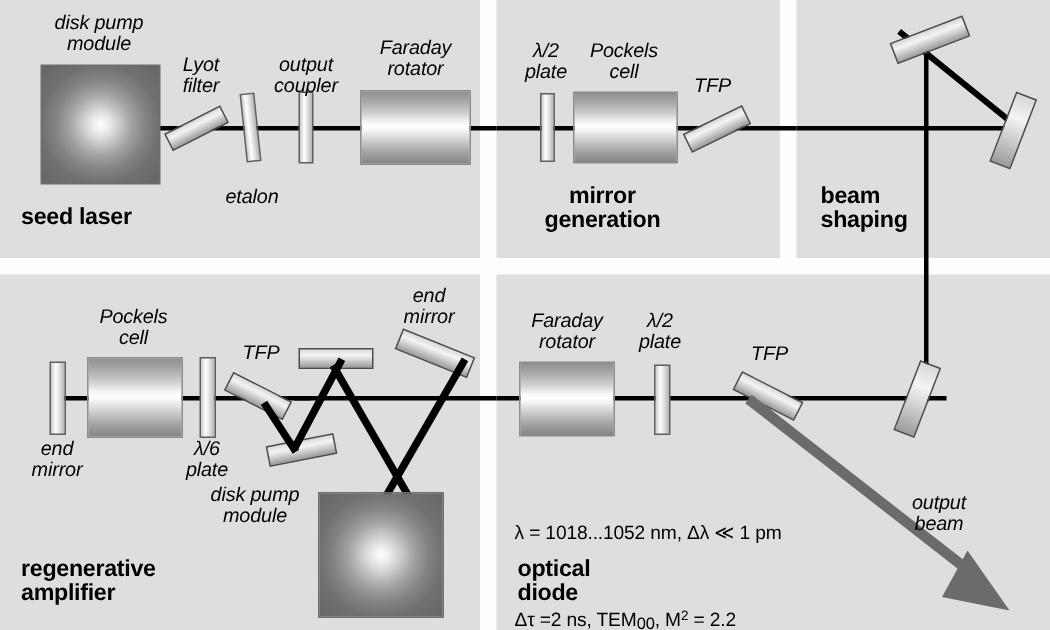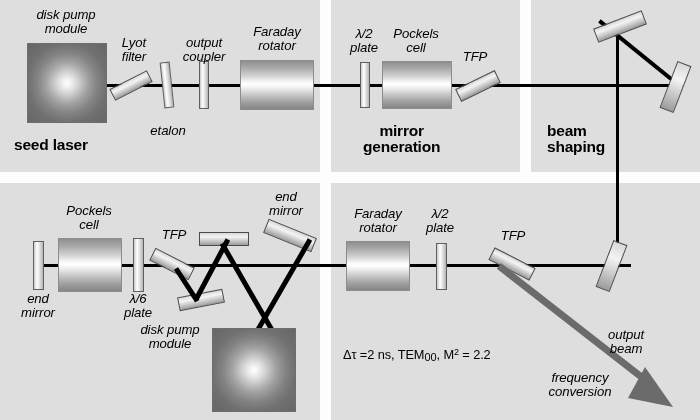--- a/index.html
+++ b/index.html
@@ -153,20 +153,22 @@
 
   <div class="diag thick" style="left:176px;top:266px;width:39px;transform:rotate(57deg);"></div>
   <div class="diag thick" style="left:196px;top:297px;width:68px;transform:rotate(-62deg);"></div>
   <div class="diag thick" style="left:222px;top:241px;width:115px;transform:rotate(60deg);"></div>
   <div class="diag thick" style="left:250px;top:341px;width:120px;transform:rotate(-60deg);"></div>
 
   <div class="disk" style="left:212px;top:328px;width:82px;height:82px;"></div>
   <div class="cap" style="left:124px;top:323px;width:92px;">disk pump
 module</div>
 
+  <div class="plabel" style="left:14px;top:372px;">regenerative
+amplifier</div>
 
   <div class="beam bh" style="left:331px;top:264px;width:300px;"></div>
 
   <div class="cyl" style="left:346px;top:241px;width:62px;height:48px;"></div>
   <div class="cap" style="left:339px;top:207px;width:78px;">Faraday
 rotator</div>
 
   <div class="plate" style="left:436px;top:243px;width:9px;height:45px;"></div>
   <div class="cap" style="left:414px;top:207px;width:52px;">λ/2
 plate</div>
@@ -175,22 +177,23 @@
   <div class="cap" style="left:493px;top:229px;width:40px;">TFP</div>
 
   <div class="bar" style="left:604px;top:241px;width:13px;height:48px;transform:rotate(21deg);"></div>
 
   <svg style="position:absolute;left:495px;top:262px;width:205px;height:158px;overflow:visible;">
     <line x1="4" y1="4" x2="158" y2="124" stroke="#6b6b6b" stroke-width="7"></line>
     <polygon points="150,105 178,145 133,136" fill="#6b6b6b"></polygon>
   </svg>
   <div class="cap" style="left:587px;top:328px;width:78px;">output
 beam</div>
-  <div class="cap" style="left:525px;top:371px;width:110px;">frequency
-conversion</div>
 
   <div class="params" style="left:343px;top:306px;">
+    <div>λ = 1018...1052 nm, Δλ ≪ 1 pm</div>
     <div><span>Δτ =2 ns, TEM</span><span class="sub">00</span><span>, M</span><span class="sup">2</span><span> = 2.2</span></div>
     
   </div>
 
+  <div class="plabel" style="left:345px;top:372px;">optical
+diode</div>
 
 </div>
 
 </body></html>

